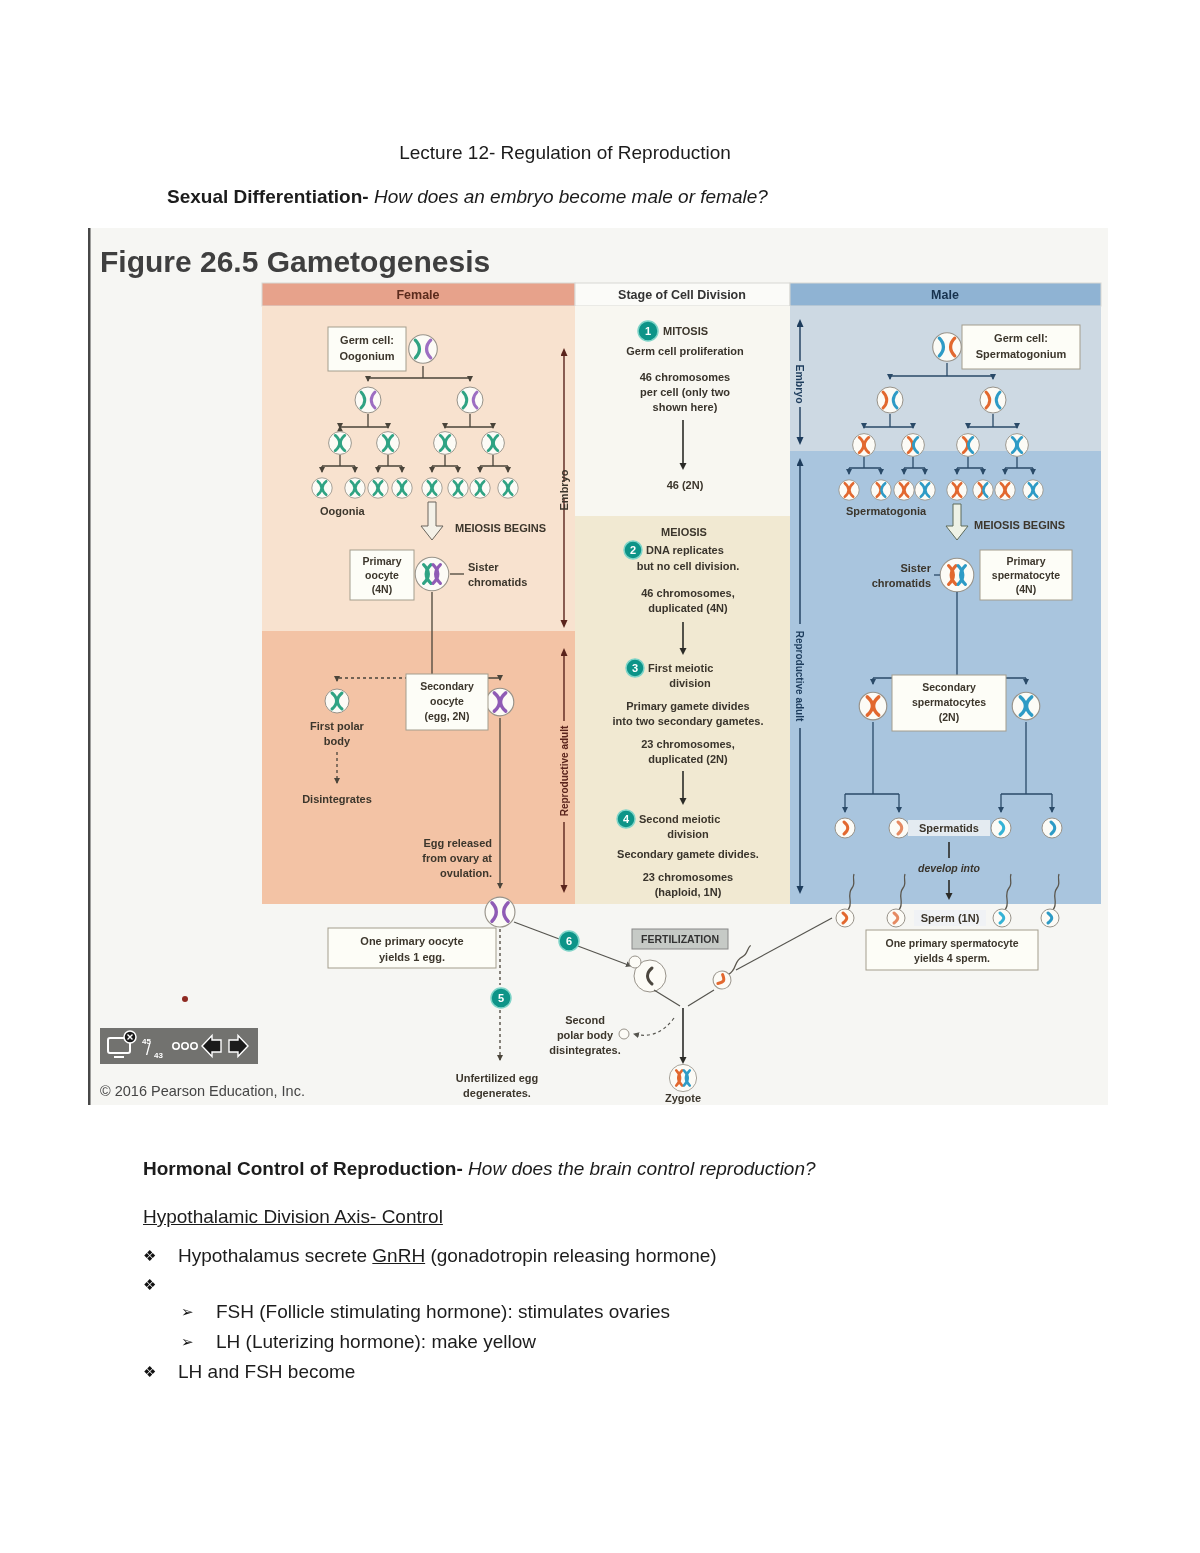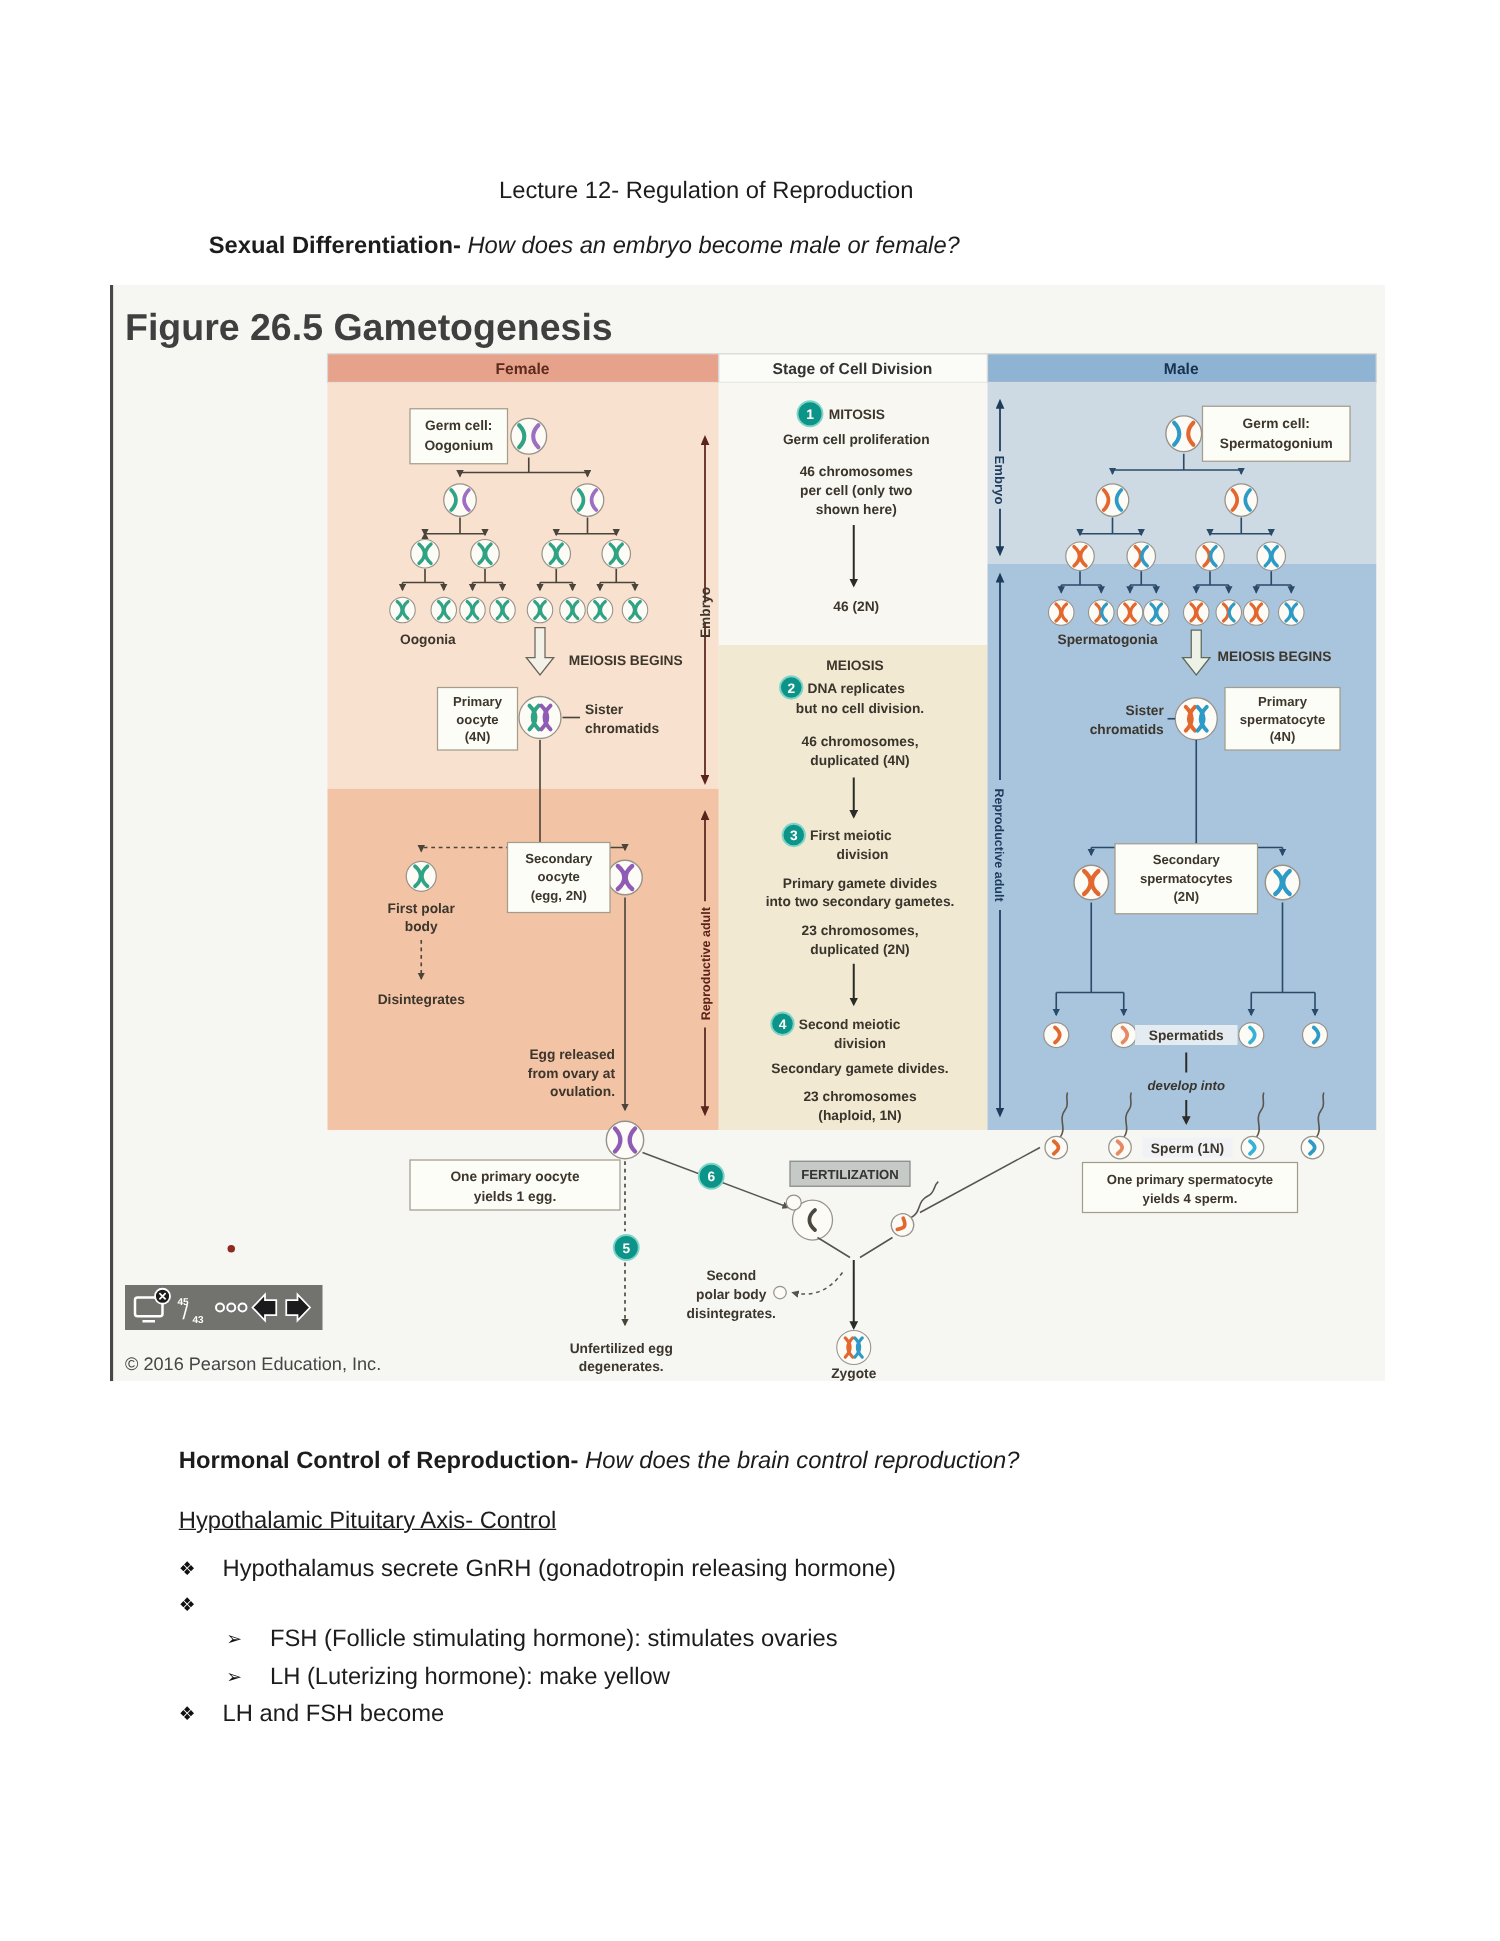--- a/index.html
+++ b/index.html
@@ -4,21 +4,21 @@
 <style>
   html,body{margin:0;padding:0;background:#ffffff;}
   .page{position:relative;width:1200px;height:1543px;background:#fff;overflow:hidden;
         font-family:"Liberation Sans","DejaVu Sans",sans-serif;color:#1c1c1c;}
   .doc-title{position:absolute;top:142px;left:0;width:1130px;text-align:center;font-size:19px;}
   .h1{position:absolute;top:186px;left:143px;font-size:19px;margin-left:24px;}
   .h2{position:absolute;top:1158px;left:143px;font-size:19px;}
   .subhead{position:absolute;top:1206px;left:143px;font-size:19px;text-decoration:underline;}
   .bold{font-weight:700}
   .it{font-style:italic}
-  .u{}
+  .u{text-decoration:underline}
   .bullets{position:absolute;top:1246px;left:143px;width:940px;font-size:19px;}
   .bullet{display:flex;align-items:flex-start;margin-bottom:10px;line-height:1.0;}
   .bullet .g{width:35px;flex:0 0 35px;font-size:15px;padding-top:2px;color:#111;}
   .bullet.sub{margin-left:38px;margin-bottom:11px;}
   .bullet.sub .g{font-size:15px;}
   .figure{position:absolute;top:228px;left:88px;width:1020px;height:877px;}
   svg text{font-family:"Liberation Sans","DejaVu Sans",sans-serif;}
   .cell{fill:#fcfbf6;stroke:#98938a;stroke-width:1;}
   .ch1{stroke:var(--c1,#2fa383);fill:none;stroke-width:3;stroke-linecap:round;}
   .ch2{stroke:var(--c2,var(--c1,#2fa383));fill:none;stroke-width:3;stroke-linecap:round;}
@@ -433,21 +433,21 @@
       <path d="M141,812 L150,812 L150,807.5 L160,818 L150,828.5 L150,824 L141,824 Z" fill="#1b1b1b" stroke="#fff" stroke-width="1.4"></path>
     </g>
     <text x="12" y="868" font-size="14.5" fill="#454545">© 2016 Pearson Education, Inc.</text>
   </svg>
   </div>
 
   <div class="h2">
     <span class="bold">Hormonal Control of Reproduction-</span><span class="it"> How does the brain control reproduction?</span>
   </div>
 
-  <div class="subhead">Hypothalamic Pituitary Axis- Control</div>
+  <div class="subhead">Hypothalamic Division Axis- Control</div>
 
   <div class="bullets">
     <div class="bullet">
       <span class="g">❖</span>
       <span class="t"><span>Hypothalamus secrete </span><span class="u">GnRH</span><span> (gonadotropin releasing hormone)</span></span>
     </div>
     <div class="bullet">
       <span class="g">❖</span>
     </div>
     <div class="bullet sub">

